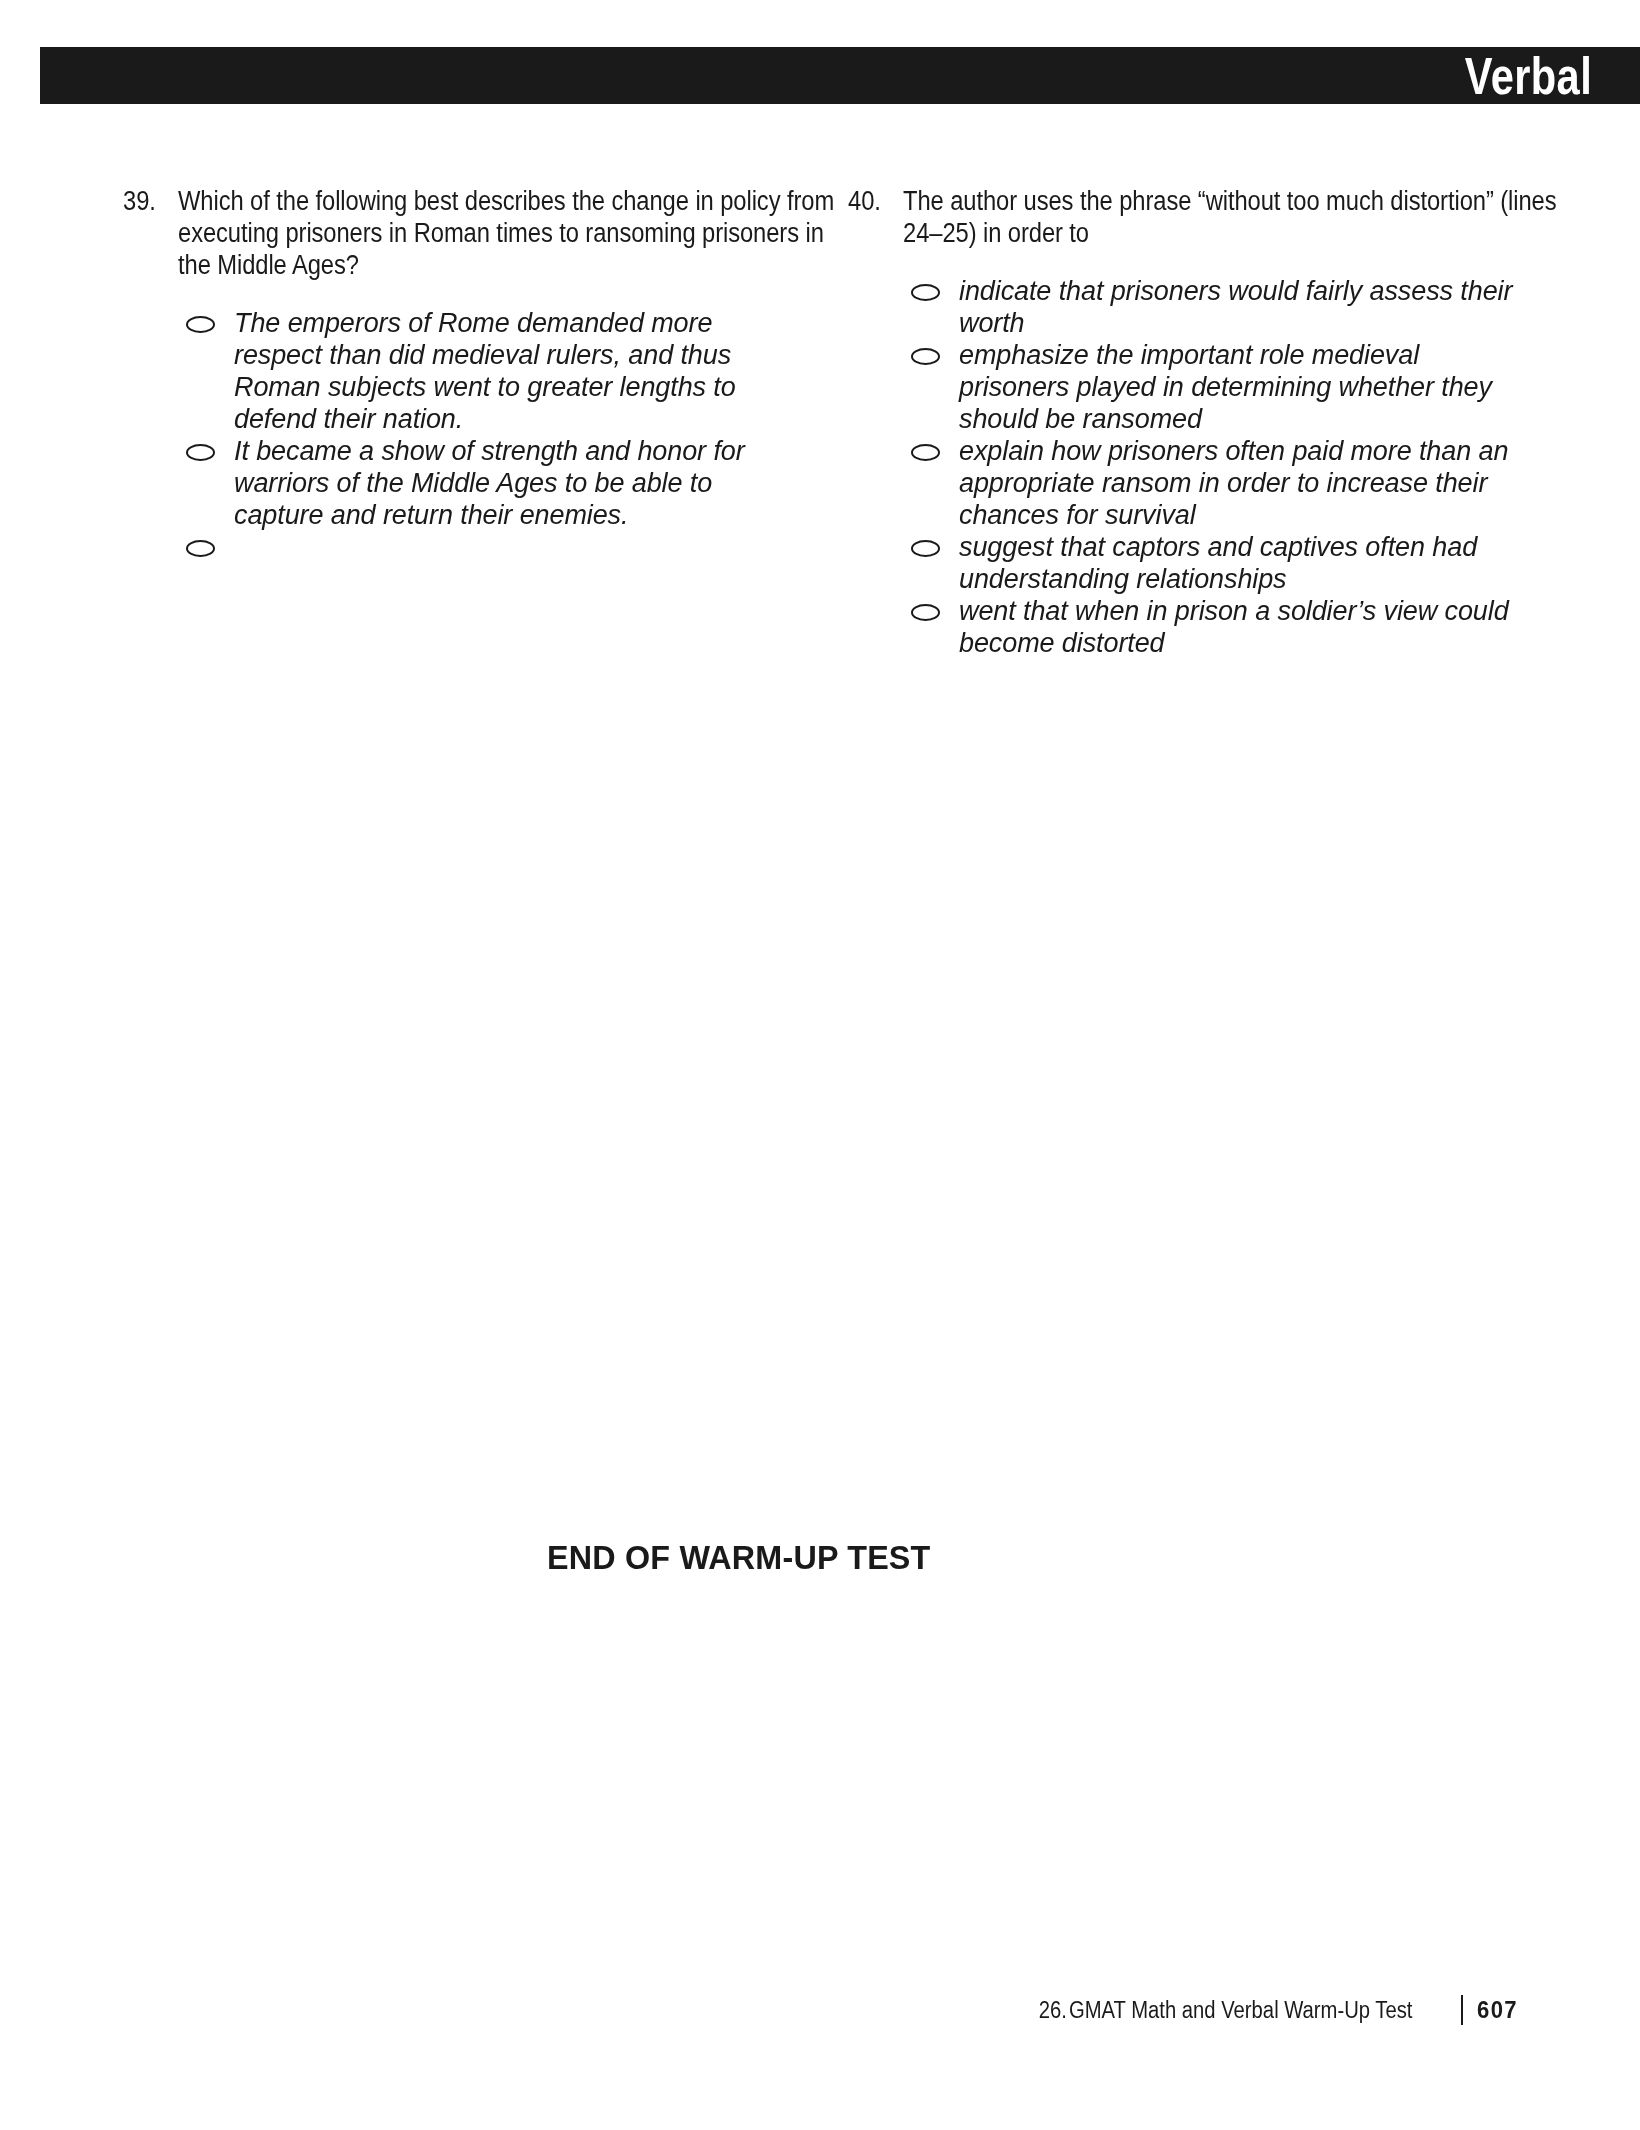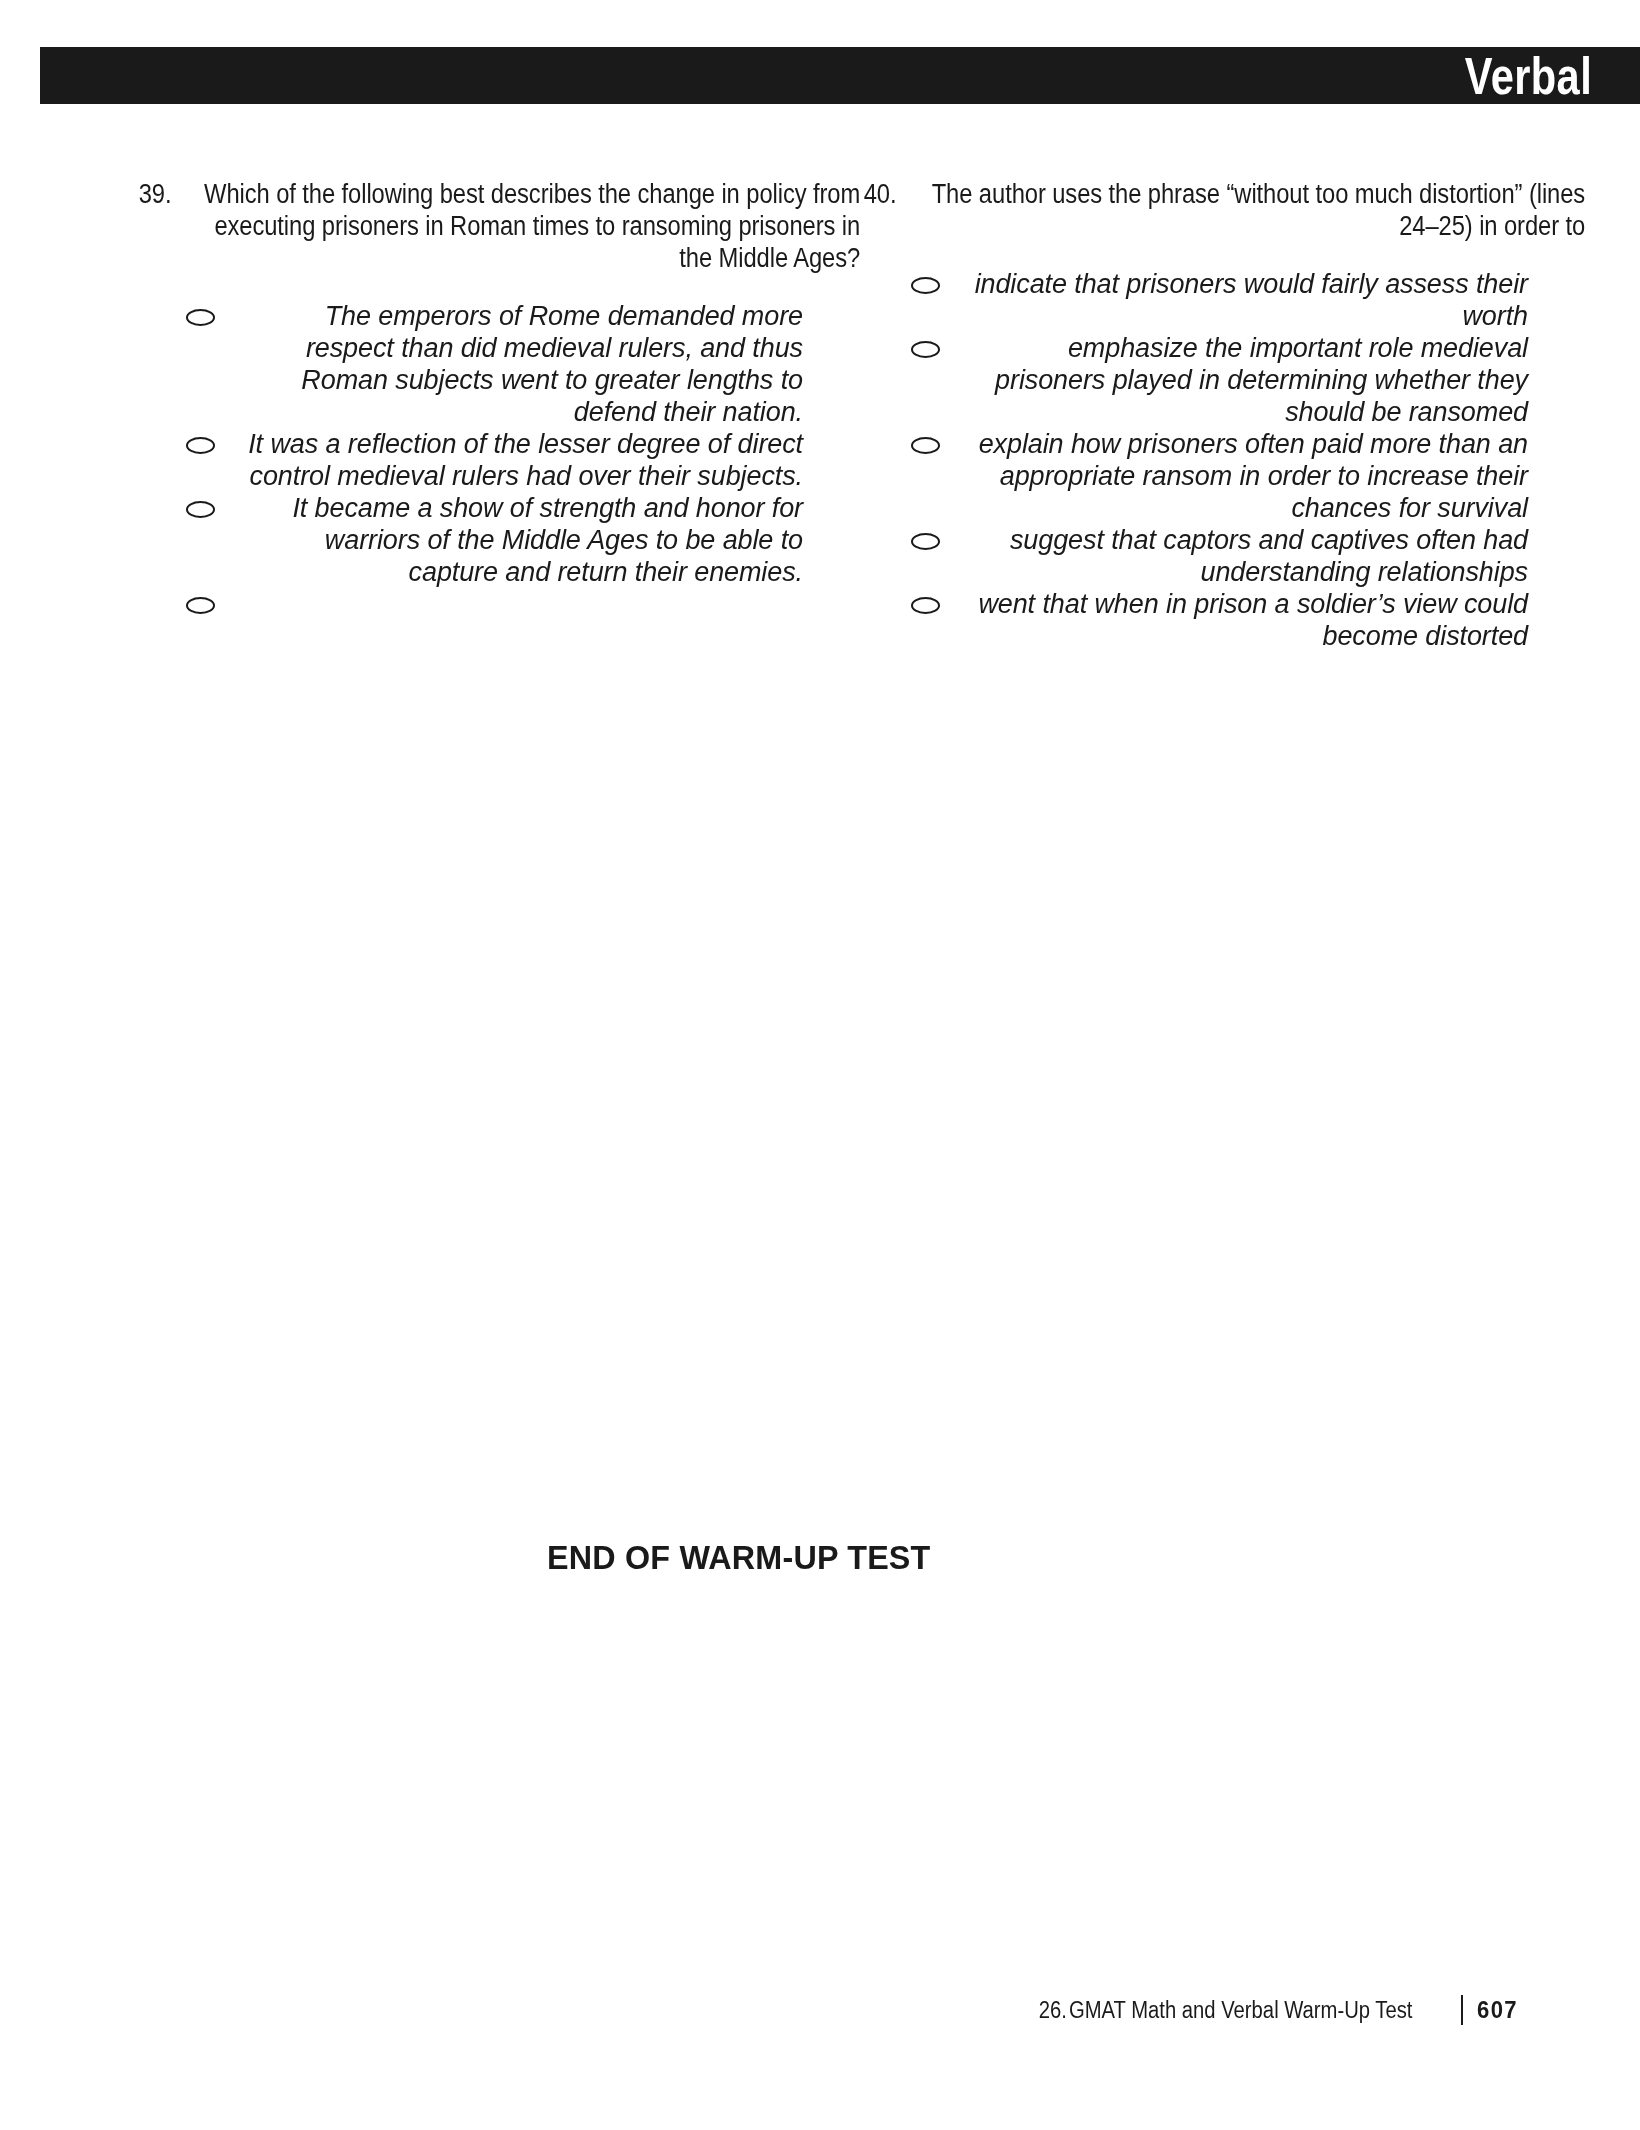--- a/index.html
+++ b/index.html
@@ -42,22 +42,21 @@
 
   
   .columns {
     position: absolute;
     left: 0;
     top: 170px;
     width: 1640px;
   }
   .col {
     position: absolute;
-    top: 8px;
-    text-align: right;
+    top: 15px;
   }
   .col-left  { left: 123px; width: 680px; }
   .col-right { left: 848px; width: 680px; }
 
   
   .question {
     position: relative;
     display: block;
   }
   .q-number {
@@ -175,24 +174,20 @@
     <div class="question">
       <div class="q-number">39.</div>
       <div class="q-text">Which of the following best describes the change in policy from executing prisoners in Roman times to ransoming prisoners in the Middle Ages?</div>
       <div class="choices">
         <div class="choice">
           <span class="choice-oval"></span>
           <span class="choice-text">The emperors of Rome demanded more respect than did medieval rulers, and thus Roman subjects went to greater lengths to defend their nation.</span>
         </div>
         <div class="choice">
           <span class="choice-oval"></span>
-          <span class="choice-text">It was a reflection of the lesser degree of direct control medieval rulers had over their subjects.</span>
-        </div>
-        <div class="choice">
-          <span class="choice-oval"></span>
           <span class="choice-text">It became a show of strength and honor for warriors of the Middle Ages to be able to capture and return their enemies.</span>
         </div>
         <div class="choice">
           <span class="choice-oval"></span>
         </div>
       </div>
     </div>
   </div>
 
   <div class="col col-right">

